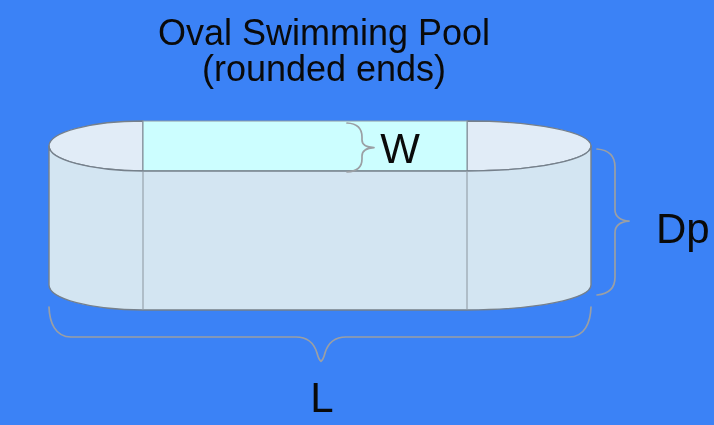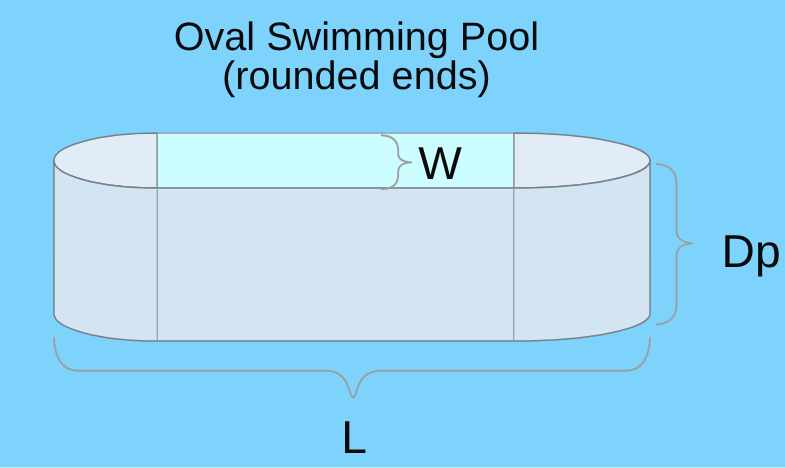--- a/index.html
+++ b/index.html
@@ -4,21 +4,21 @@
 <style>
   html, body {
     margin: 0;
     padding: 0;
     background: #ffffff;
   }
   .stage {
     position: relative;
     width: 714px;
     height: 425px;
-    background: #7dd3fc;
+    background: #3b82f6;
     overflow: hidden;
     font-family: "Liberation Sans", sans-serif;
   }
   svg { display: block; }
 
   .pool-stroke {
     stroke: #76808b;
     stroke-width: 1.4;
     stroke-linejoin: round;
   }

